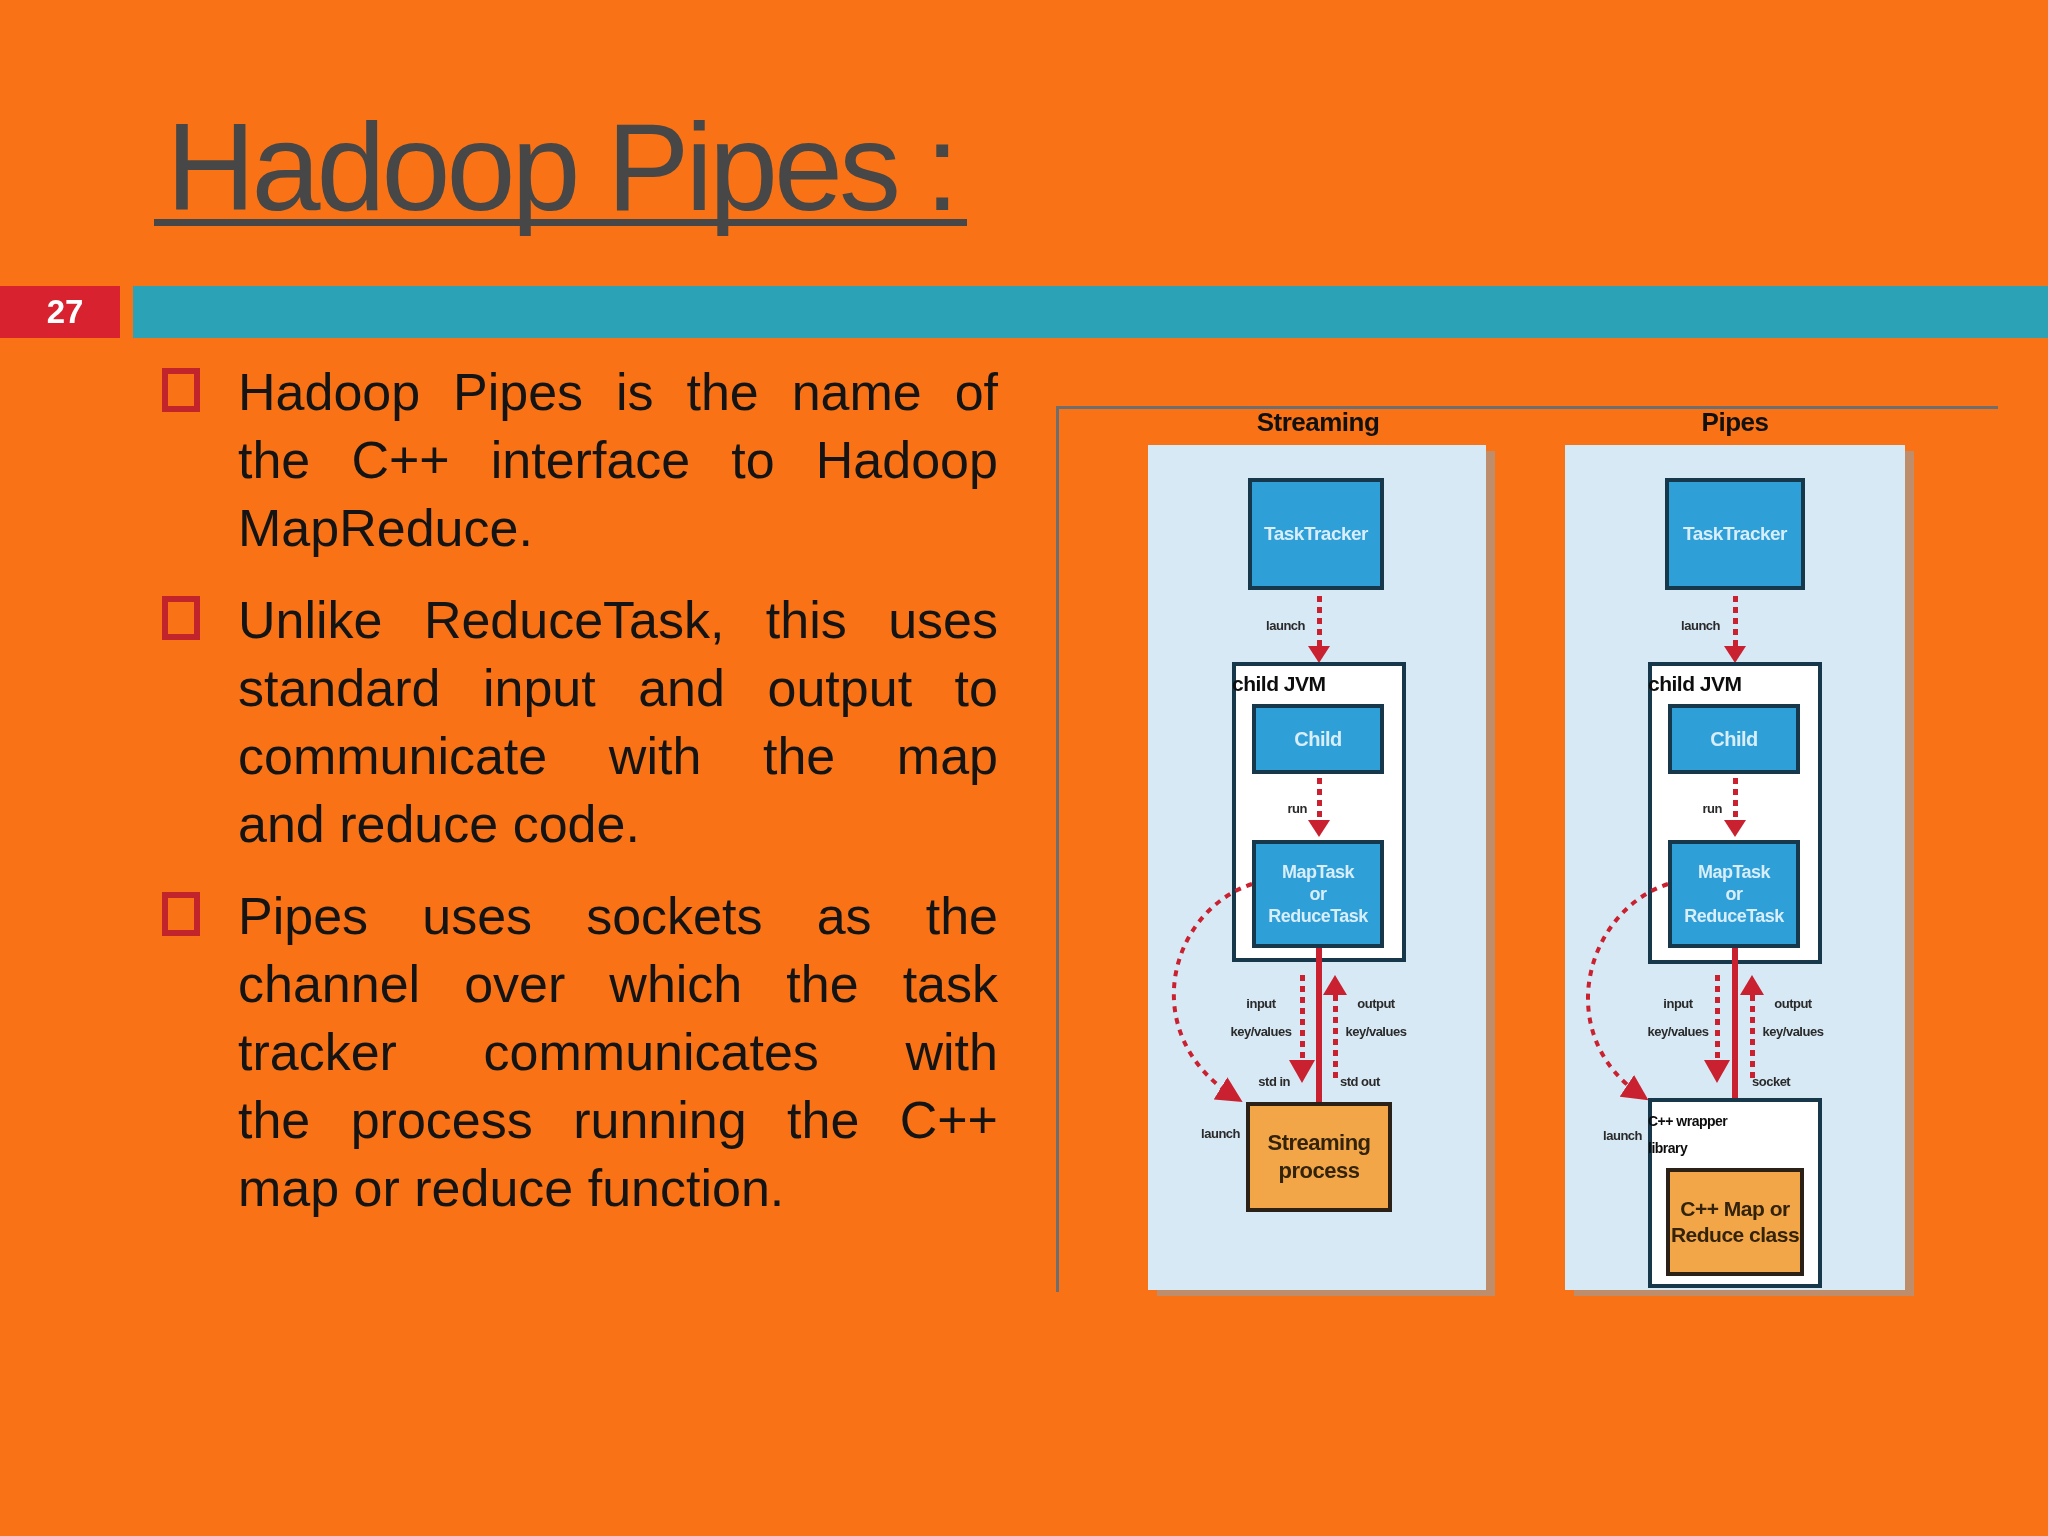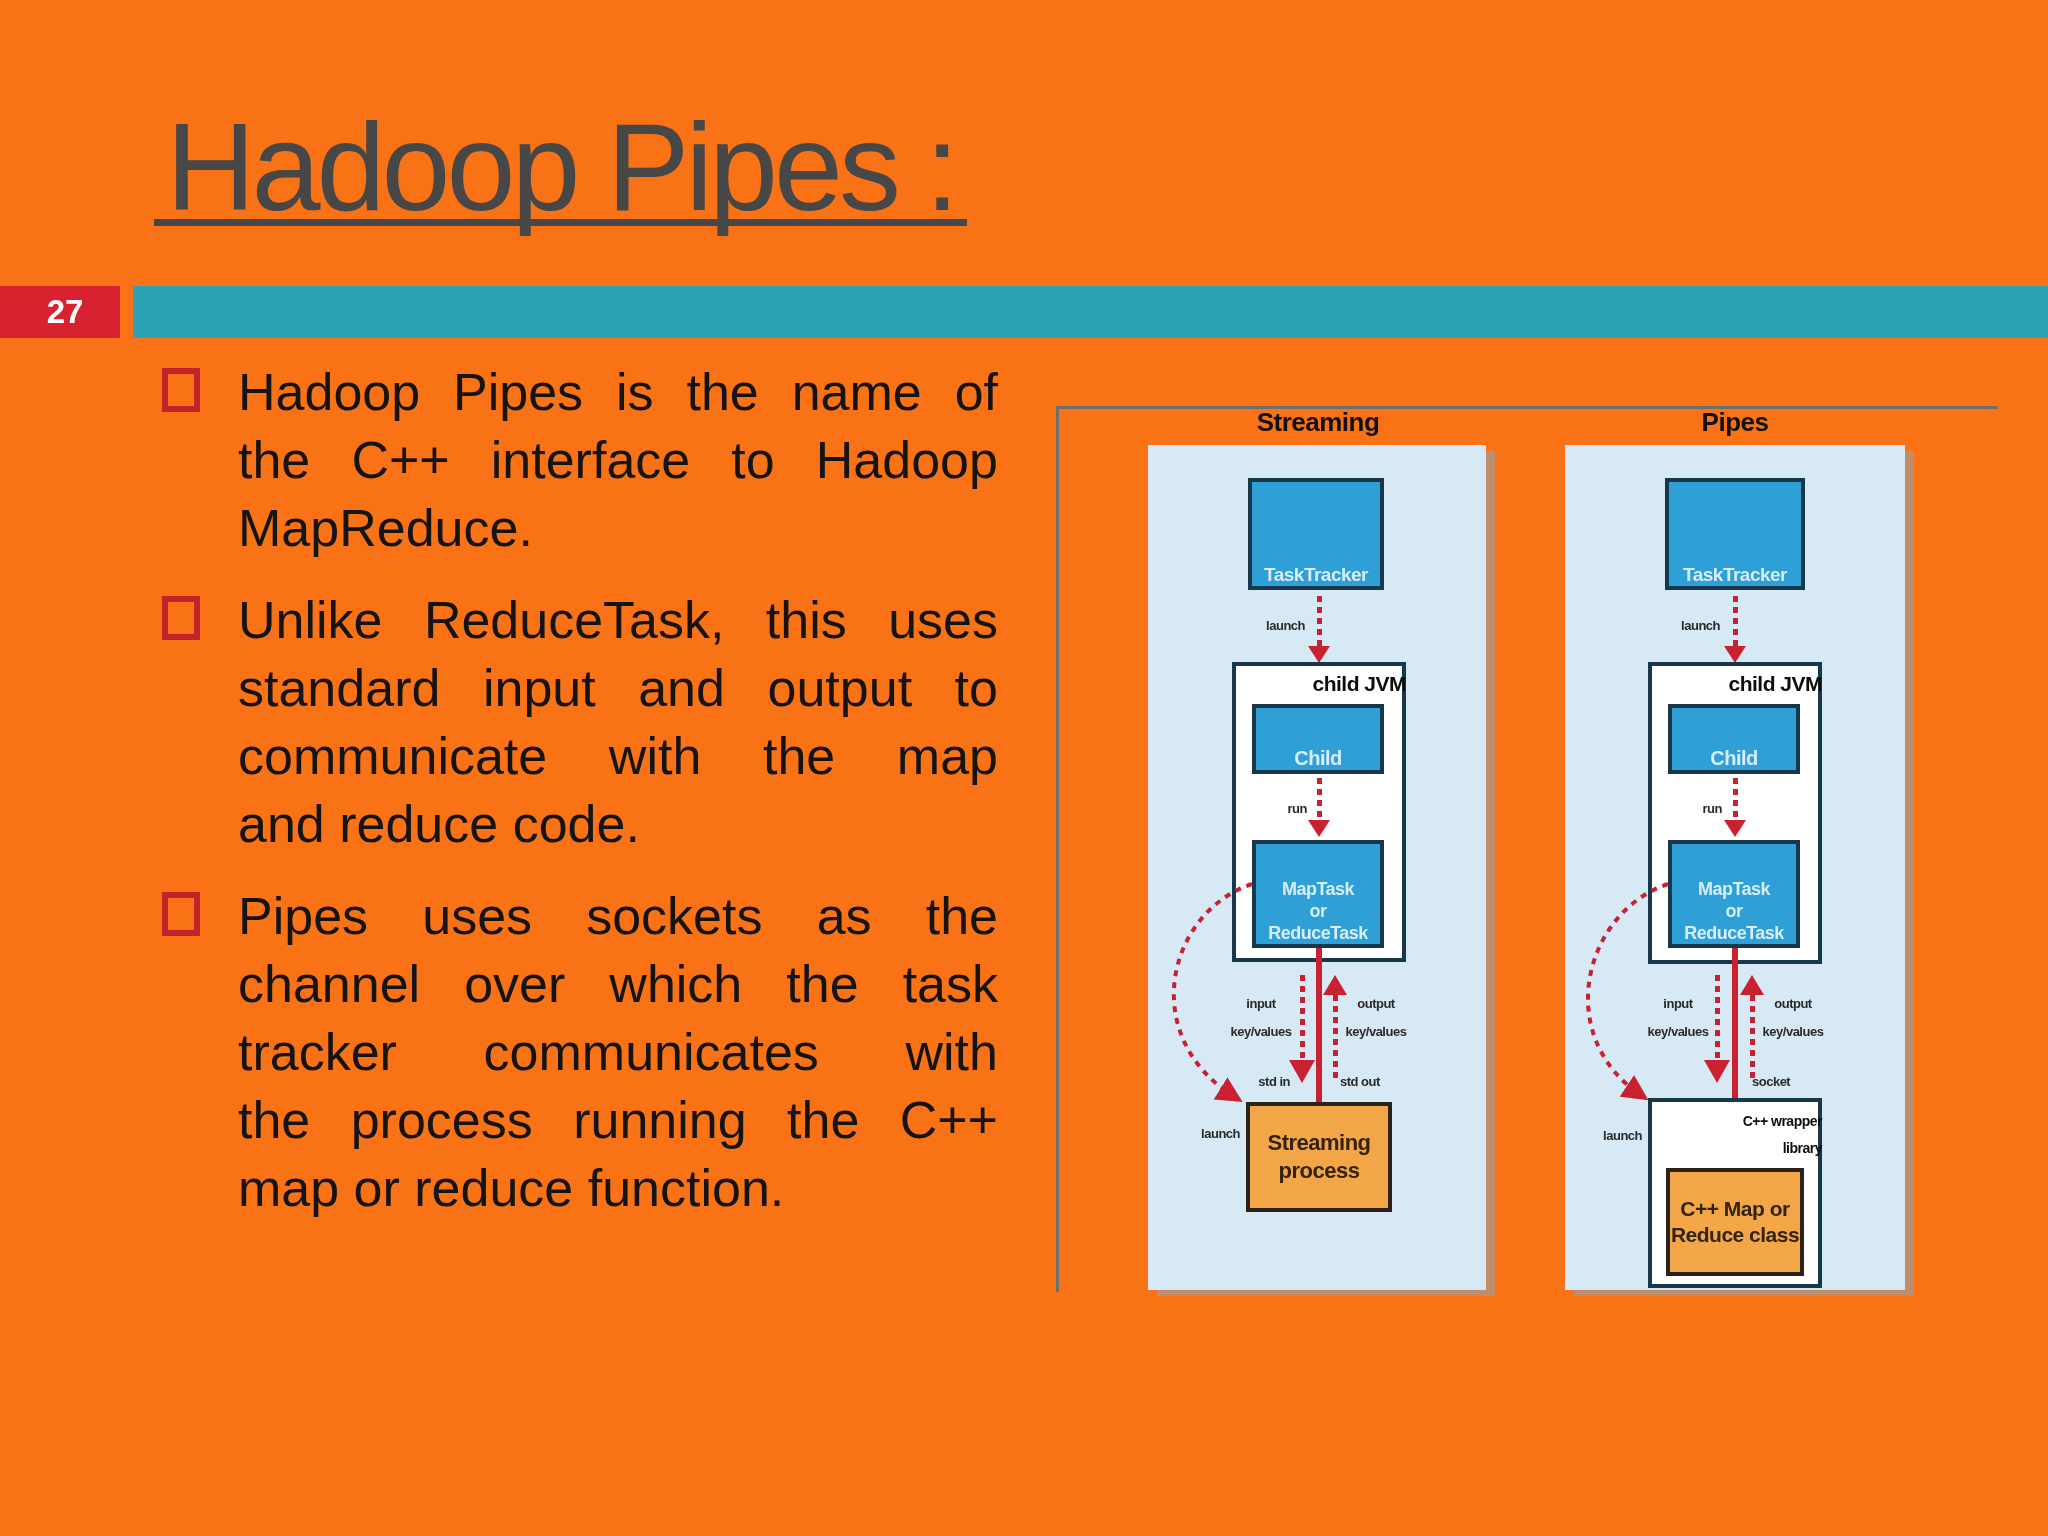--- a/index.html
+++ b/index.html
@@ -23,25 +23,25 @@
   .bullet-square{position:absolute;left:0;top:10px;width:38px;height:44px;border:6px solid #c2242c;background:transparent;}
   .bline{display:flex;justify-content:space-between;height:68px;line-height:68px;white-space:pre;}
   .bline.last{display:block;}
 
   
   .frame{position:absolute;background:#6e6e6e;}
   .dpanel{position:absolute;top:445px;height:845px;background:#d7e9f5;box-shadow:9px 6px 0 rgba(148,158,167,0.6);}
   .ptitle{position:absolute;top:407px;width:202px;text-align:center;font-weight:bold;font-size:26px;color:#111111;letter-spacing:-0.5px;}
 
   .bluebox{position:absolute;background:#2f9fd8;border:4px solid #17374a;color:#d8eefb;font-weight:bold;
-           display:flex;flex-direction:column;align-items:center;justify-content:flex-end;text-align:center;letter-spacing:-0.5px;}
+           display:flex;flex-direction:column;align-items:center;justify-content:center;text-align:center;letter-spacing:-0.5px;}
   .whitebox{position:absolute;background:#ffffff;border:4px solid #17374a;}
   .orangebox{position:absolute;background:#f2a647;border:4px solid #2b2116;color:#33230b;font-weight:bold;
              display:flex;flex-direction:column;align-items:center;justify-content:center;text-align:center;letter-spacing:-0.5px;}
-  .boxtitle{position:absolute;text-align:right;font-weight:bold;color:#0d0d0d;letter-spacing:-0.5px;}
+  .boxtitle{position:absolute;text-align:left;font-weight:bold;color:#0d0d0d;letter-spacing:-0.5px;}
 
   .vdash{position:absolute;width:5px;background:repeating-linear-gradient(to bottom,#c92130 0 6px,transparent 6px 11px);}
   .vsolid{position:absolute;width:6px;background:#c92130;}
   .ah{position:absolute;width:0;height:0;}
   .ah-down-sm{border-left:11px solid transparent;border-right:11px solid transparent;border-top:17px solid #c92130;}
   .ah-down-lg{border-left:13px solid transparent;border-right:13px solid transparent;border-top:23px solid #c92130;}
   .ah-up{border-left:12px solid transparent;border-right:12px solid transparent;border-bottom:20px solid #c92130;}
 
   .dlabel{position:absolute;font-weight:bold;font-size:13px;color:#2a2a2a;letter-spacing:-0.5px;line-height:28px;}
   .r{text-align:right;} .c{text-align:center;} .l{text-align:left;}

